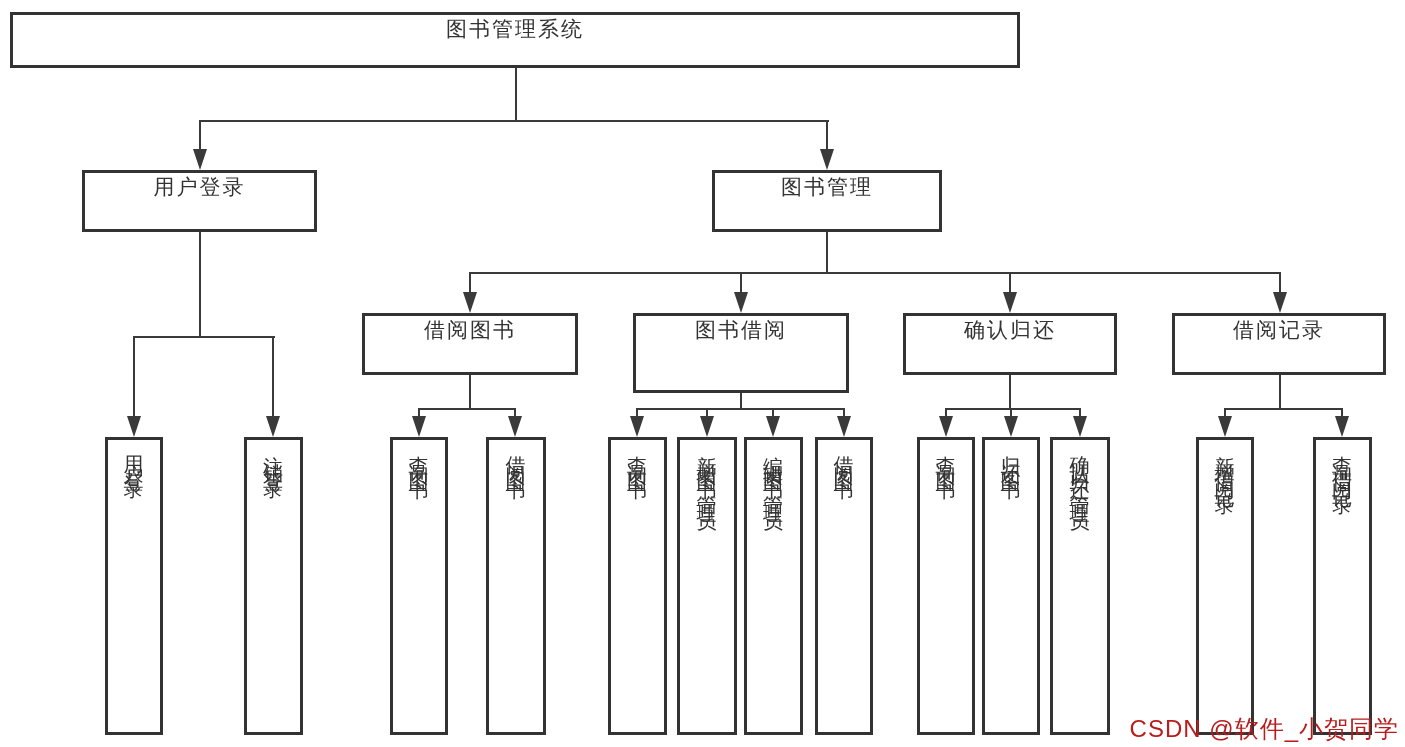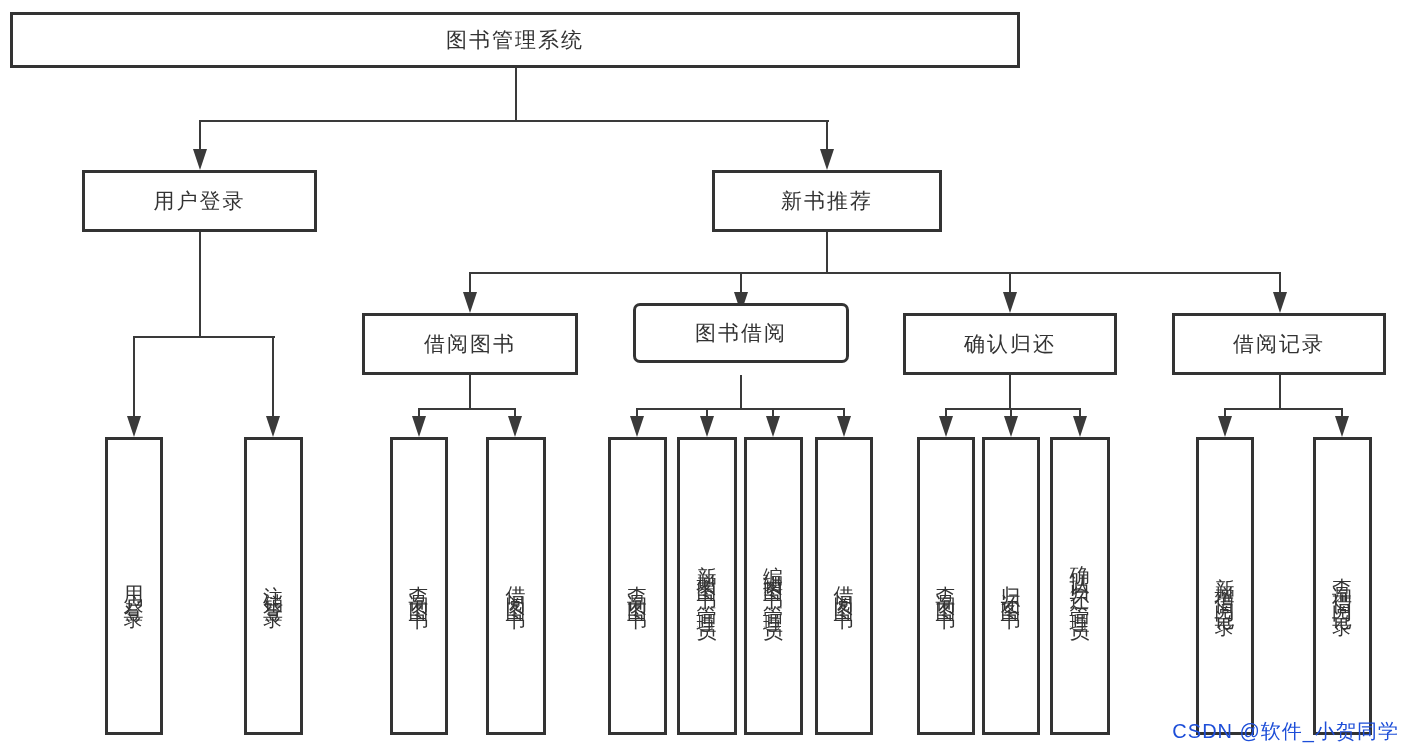--- a/index.html
+++ b/index.html
@@ -2,37 +2,37 @@
 <html><head>
 <meta charset="utf-8">
 <style>
   html,body{margin:0;padding:0;background:#ffffff;}
   .stage{
     position:relative;width:1405px;height:747px;background:#ffffff;
     font-family:"Liberation Sans","DejaVu Sans",sans-serif;overflow:hidden;
   }
   .node{
     position:absolute;box-sizing:border-box;border:3px solid #333333;background:#ffffff;
-    display:flex;align-items:center;justify-content:center;color:#333333;
+    display:flex;align-items:flex-start;justify-content:center;color:#333333;
   }
   .hnode{font-size:21px;letter-spacing:2px;}
   .vnode{top:437px;height:298px;}
   .vtext{
     writing-mode:vertical-lr;font-size:20px;letter-spacing:8px;color:#333333;line-height:1;
   }
   .hline{position:absolute;height:2px;background:#3a3a3a;}
   .vline{position:absolute;width:2px;background:#3a3a3a;}
   .arr{
     position:absolute;width:0;height:0;
     border-left:7px solid transparent;border-right:7px solid transparent;
     border-top:21px solid #3a3a3a;
   }
   .watermark{
-    position:absolute;right:6px;bottom:2px;font-size:20px;letter-spacing:1px;
-    color:#1d4ed8;z-index:10;white-space:nowrap;
+    position:absolute;right:6px;bottom:2px;font-size:24px;letter-spacing:1px;
+    color:#b91c1c;z-index:10;white-space:nowrap;
   }
 </style>
 </head>
 <body>
 
 <div class="stage">
 
   <div class="vline" style="left:515px;top:68px;height:54px;"></div>
   <div class="hline" style="left:199px;top:120px;width:630px;"></div>
   <div class="vline" style="left:199px;top:120px;height:34px;"></div>
@@ -93,27 +93,27 @@
   <div class="arr" style="left:1335px;top:416px;"></div>
 
   <div class="node hnode" style="left:10px;top:12px;width:1010px;height:56px;">
     <span>图书管理系统</span>
   </div>
 
   <div class="node hnode" style="left:82px;top:170px;width:235px;height:62px;">
     <span>用户登录</span>
   </div>
   <div class="node hnode" style="left:712px;top:170px;width:230px;height:62px;">
-    <span>新书推荐</span>
+    <span>图书管理</span>
   </div>
 
   <div class="node hnode" style="left:362px;top:313px;width:216px;height:62px;">
     <span>借阅图书</span>
   </div>
-  <div class="node hnode" style="left:633px;top:303px;width:216px;height:60px;border-radius:7px;">
+  <div class="node hnode" style="left:633px;top:313px;width:216px;height:80px;">
     <span>图书借阅</span>
   </div>
   <div class="node hnode" style="left:903px;top:313px;width:214px;height:62px;">
     <span>确认归还</span>
   </div>
   <div class="node hnode" style="left:1172px;top:313px;width:214px;height:62px;">
     <span>借阅记录</span>
   </div>
 
   <div class="node vnode" style="left:105px;width:58px;">

